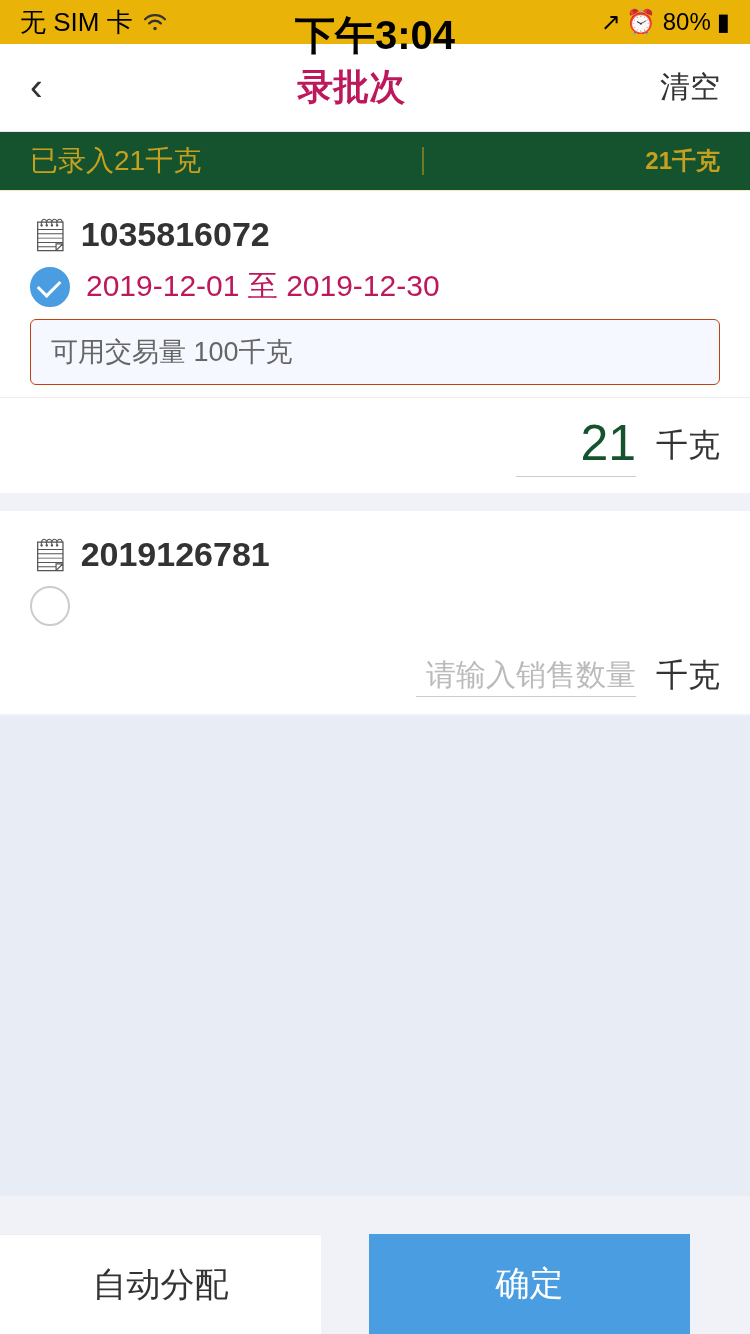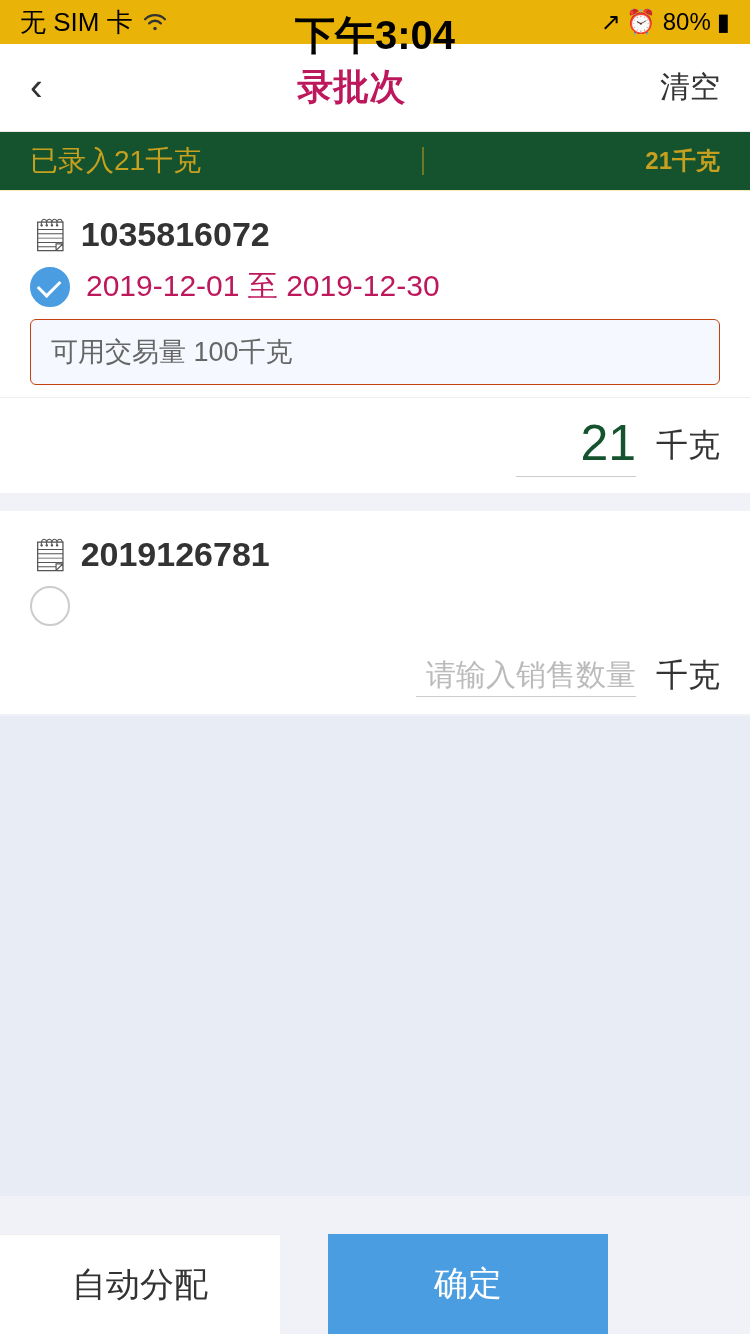--- a/index.html
+++ b/index.html
@@ -226,21 +226,21 @@
     .gray-area {
       background: #e8ecf4;
       flex: 1;
     }
 
     
     .bottom-bar {
       position: fixed;
       bottom: 0;
       left: 0;
-      width: 608px;
+      width: 690px;
       height: 100px;
       display: flex;
     }
     .btn-auto {
       flex: 1;
       background: #fff;
       border: none;
       font-size: 34px;
       color: #333;
       cursor: pointer;

